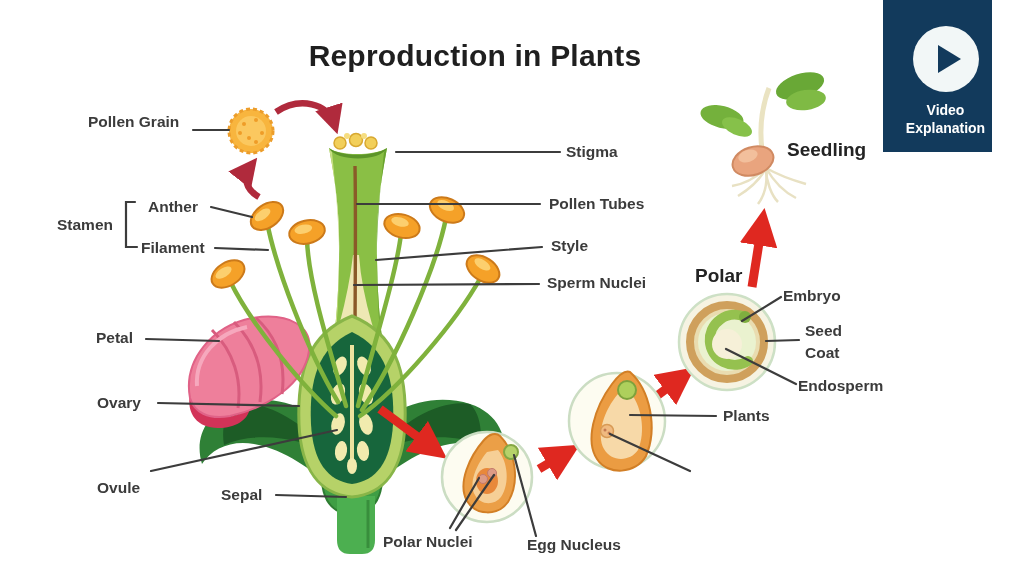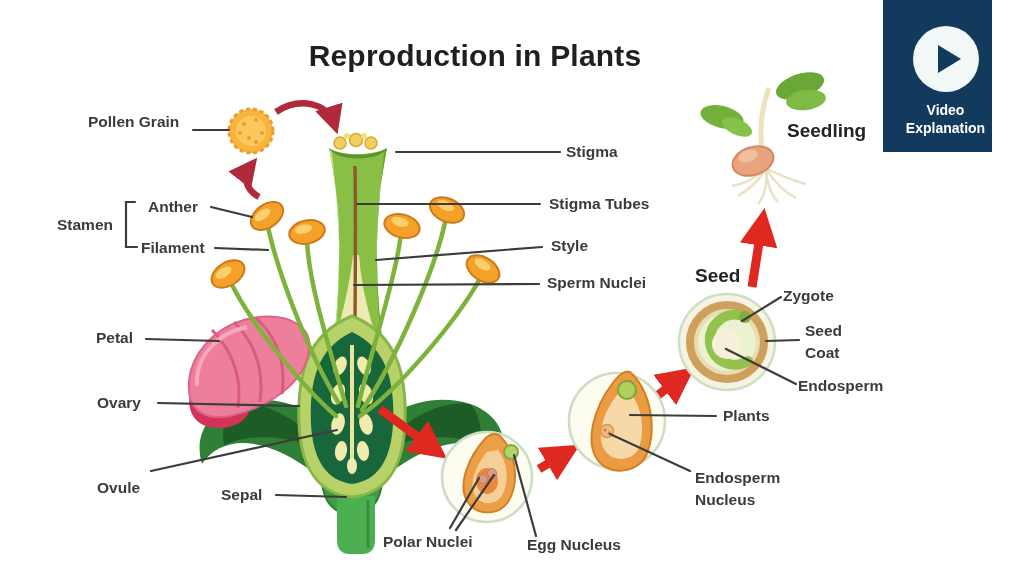--- a/index.html
+++ b/index.html
@@ -223,32 +223,31 @@
 
   <div class="lbl" style="left:88px;top:122px">Pollen Grain</div>
   <div class="lbl" style="left:57px;top:225px">Stamen</div>
   <div class="lbl" style="left:148px;top:207px">Anther</div>
   <div class="lbl" style="left:141px;top:248px">Filament</div>
   <div class="lbl" style="left:96px;top:338px">Petal</div>
   <div class="lbl" style="left:97px;top:403px">Ovary</div>
   <div class="lbl" style="left:97px;top:488px">Ovule</div>
   <div class="lbl" style="left:221px;top:495px">Sepal</div>
   <div class="lbl" style="left:566px;top:152px">Stigma</div>
-  <div class="lbl" style="left:549px;top:204px">Stigma Tubes</div>
+  <div class="lbl" style="left:549px;top:204px">Pollen Tubes</div>
   <div class="lbl" style="left:551px;top:246px">Style</div>
   <div class="lbl" style="left:547px;top:283px">Sperm Nuclei</div>
   <div class="lbl" style="left:383px;top:542px">Polar Nuclei</div>
   <div class="lbl" style="left:527px;top:545px">Egg Nucleus</div>
-  <div class="lbl big" style="left:695px;top:275px">Seed</div>
-  <div class="lbl big" style="left:787px;top:130px">Seedling</div>
-  <div class="lbl" style="left:783px;top:296px">Zygote</div>
+  <div class="lbl big" style="left:695px;top:275px">Polar</div>
+  <div class="lbl big" style="left:787px;top:149px">Seedling</div>
+  <div class="lbl" style="left:783px;top:296px">Embryo</div>
   <div class="lbl wrap" style="left:805px;top:342px;width:58px;line-height:22px">Seed Coat</div>
   <div class="lbl" style="left:798px;top:386px">Endosperm</div>
   <div class="lbl" style="left:723px;top:416px">Plants</div>
-  <div class="lbl wrap" style="left:695px;top:489px;width:112px;line-height:22px">Endosperm Nucleus</div>
 
   <div id="video-btn">
     <div class="circle">
       <div class="tri"></div>
     </div>
     <div class="vtxt">
       <div>Video</div>
       <div>Explanation</div>
     </div>
   </div>

